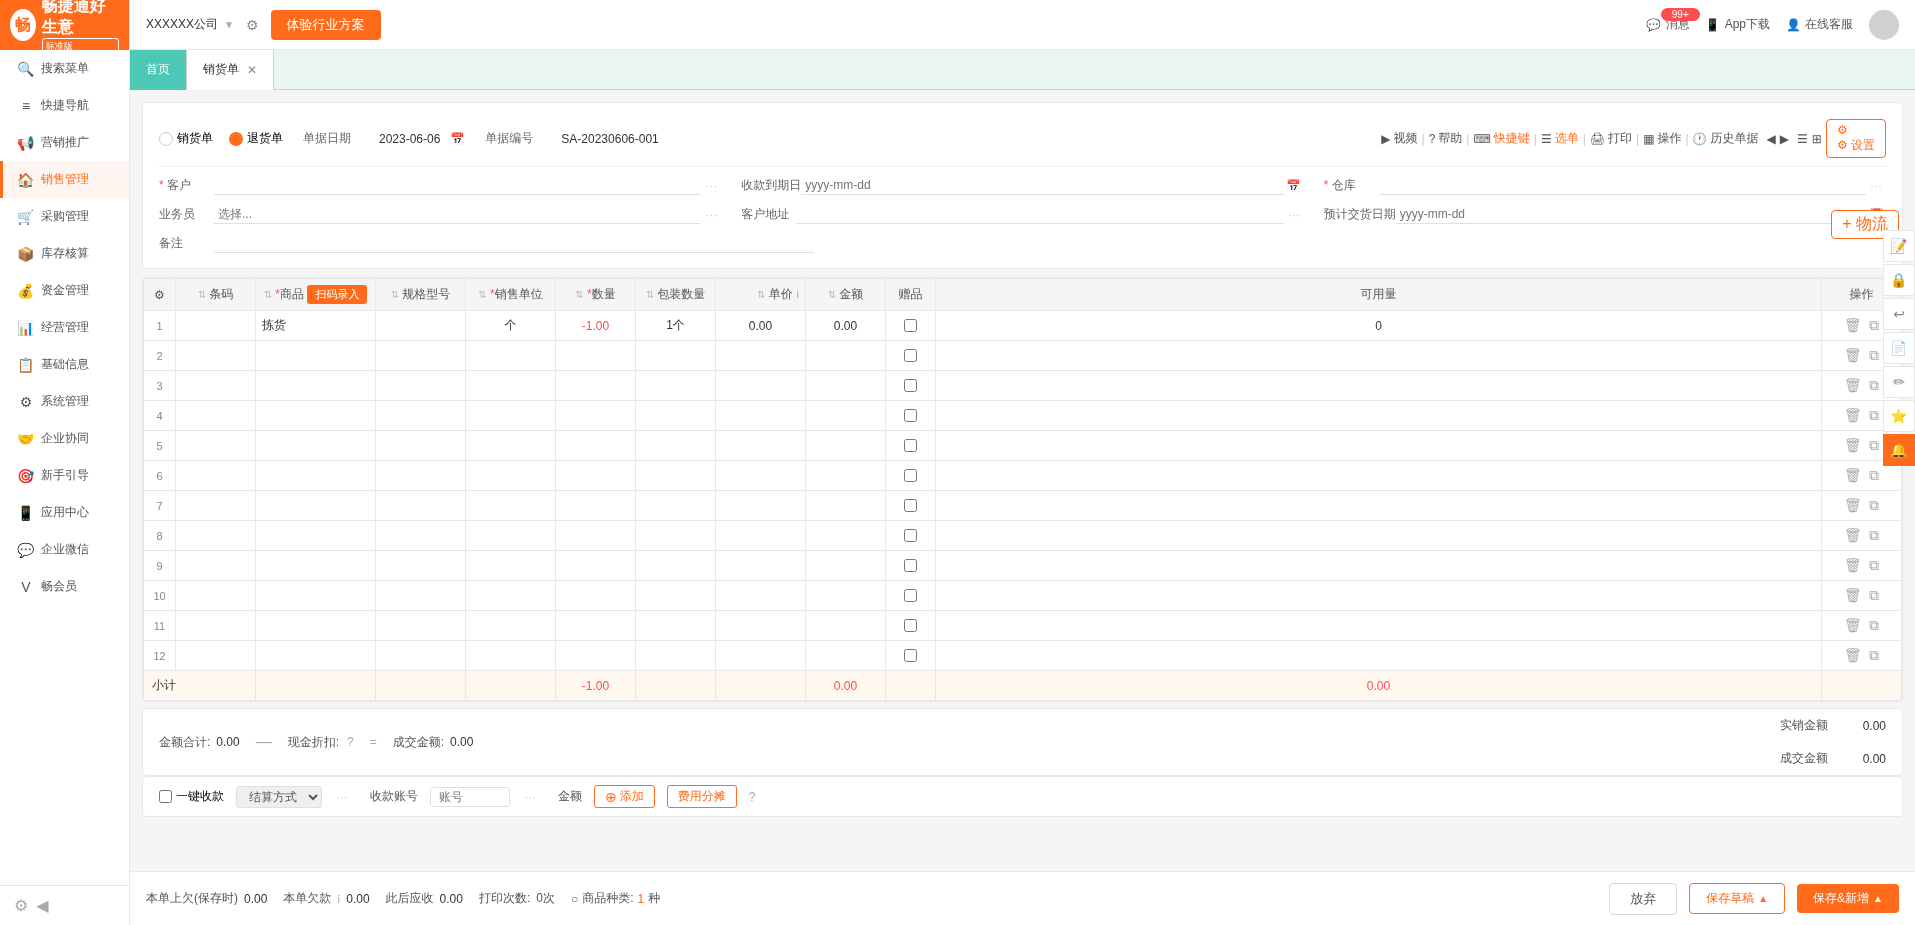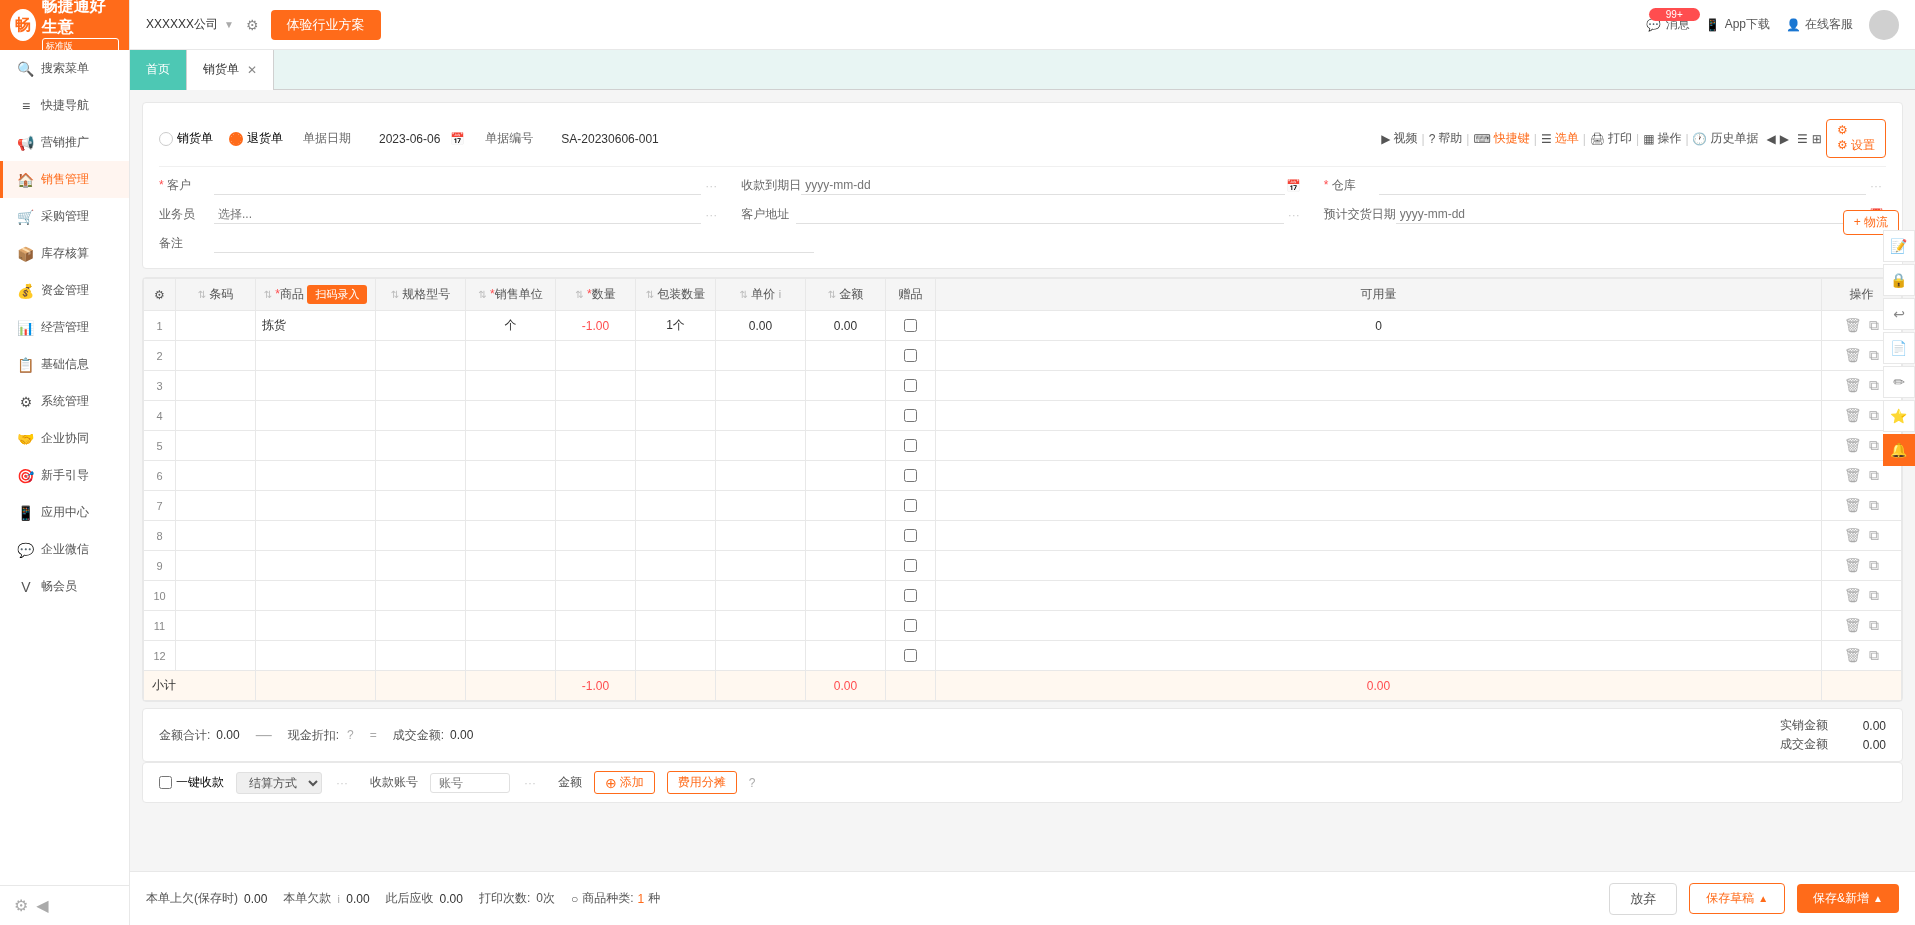--- a/index.html
+++ b/index.html
@@ -21,21 +21,21 @@
     .main { flex: 1; display: flex; flex-direction: column; height: 925px; }
 
     
     .topbar { height: 50px; background: #fff; display: flex; align-items: center; padding: 0 16px; border-bottom: 1px solid #e8e8e8; gap: 12px; }
     .topbar-company { display: flex; align-items: center; gap: 6px; font-size: 13px; font-weight: 500; color: #333; }
     .topbar-company-arrow { color: #aaa; font-size: 10px; }
     .topbar-gear { color: #888; font-size: 14px; cursor: pointer; }
     .topbar-btn { background: #ff6b1a; color: #fff; border: none; padding: 6px 16px; border-radius: 4px; cursor: pointer; font-size: 13px; }
     .topbar-right { margin-left: auto; display: flex; align-items: center; gap: 16px; }
     .topbar-msg { display: flex; align-items: center; gap: 4px; cursor: pointer; color: #555; font-size: 12px; position: relative; }
-    .badge { background: #ff4d4f; color: #fff; border-radius: 10px; padding: 1px 17px; font-size: 10px; position: absolute; top: -8px; right: -10px; }
+    .badge { background: #ff4d4f; color: #fff; border-radius: 10px; padding: 1px 11px; font-size: 10px; position: absolute; top: -8px; right: -10px; }
     .topbar-app { display: flex; align-items: center; gap: 4px; cursor: pointer; color: #555; font-size: 12px; }
     .topbar-service { display: flex; align-items: center; gap: 4px; cursor: pointer; color: #555; font-size: 12px; }
     .topbar-avatar { width: 30px; height: 30px; background: #d0d0d0; border-radius: 50%; cursor: pointer; }
 
     
     .tabbar { height: 40px; background: #e8f5f3; display: flex; align-items: center; padding: 0 0; border-bottom: 1px solid #d0d0d0; }
     .tab { padding: 0 16px; height: 40px; display: flex; align-items: center; cursor: pointer; font-size: 13px; color: #333; border-right: 1px solid #d0d0d0; }
     .tab.home { background: #4dc8b4; color: #fff; }
     .tab.active { background: #fff; color: #333; }
     .tab-close { margin-left: 8px; color: #888; font-size: 12px; }
@@ -43,21 +43,21 @@
     
     .content { flex: 1; background: #f5f5f5; padding: 12px; overflow: auto; position: relative; }
     .radio-group { display: flex; align-items: center; gap: 16px; }
     .radio-item { display: flex; align-items: center; gap: 4px; cursor: pointer; font-size: 12px; }
     .radio-circle { width: 14px; height: 14px; border-radius: 50%; border: 1px solid #ccc; display: inline-block; }
     .radio-circle.checked { border: 2px solid #ff6b1a; background: radial-gradient(circle, #ff6b1a 5px, #fff 5px); }
     .date-field { display: flex; align-items: center; gap: 6px; font-size: 12px; }
     .date-value { color: #333; font-weight: 500; }
     .doc-field { display: flex; align-items: center; gap: 6px; font-size: 12px; }
     .btn-shezhi { background: #fff; border: 1px solid #ff6b1a; color: #ff6b1a; padding: 3px 10px; border-radius: 4px; cursor: pointer; font-size: 12px; }
-    .btn-wuliu { background: #fff; border: 1px solid #ff6b1a; color: #ff6b1a; padding: 3px 10px; border-radius: 4px; cursor: pointer; font-size: 12px; }
+    .btn-wuliu { background: #fff; border: 1px solid #ff6b1a; color: #ff6b1a; padding: 3px 10px; border-radius: 4px; cursor: pointer; font-size: 16px; }
     .field-label { color: #666; min-width: 70px; font-size: 12px; }
     .field-icon { color: #aaa; font-size: 12px; cursor: pointer; margin-left: 4px; }
 
     
     .table-section { background: #fff; border: 1px solid #e8e8e8; border-radius: 4px; }
 
     table { width: 100%; border-collapse: collapse; }
     th { background: #f5f5f5; border: 1px solid #e8e8e8; padding: 6px 6px; font-size: 12px; font-weight: 500; color: #555; white-space: nowrap; text-align: center; }
     td { border: 1px solid #e8e8e8; padding: 5px 6px; font-size: 12px; color: #333; text-align: center; height: 30px; }
     td.number { color: #ff4d4f; }
@@ -76,21 +76,21 @@
     .calc-result { color: #333; font-weight: 500; }
 
     
     .payment-row { background: #fff; border: 1px solid #e8e8e8; border-radius: 4px; padding: 8px 16px; margin-top: 4px; display: flex; align-items: center; gap: 12px; }
     .pay-checkbox { display: flex; align-items: center; gap: 4px; font-size: 12px; }
     .pay-select { border: 1px solid #e0e0e0; border-radius: 3px; padding: 2px 8px; font-size: 12px; color: #555; }
     .pay-input { border: 1px solid #e0e0e0; border-radius: 3px; padding: 2px 8px; font-size: 12px; width: 80px; }
     .pay-add-btn { background: none; border: 1px solid #ff6b1a; color: #ff6b1a; border-radius: 3px; padding: 2px 10px; font-size: 12px; cursor: pointer; display: flex; align-items: center; gap: 3px; }
     .pay-feeplit-btn { background: none; border: 1px solid #ff6b1a; color: #ff6b1a; border-radius: 3px; padding: 2px 10px; font-size: 12px; cursor: pointer; }
     .pay-help { color: #aaa; cursor: pointer; }
-    .summary-right { margin-left: auto; display: flex; flex-direction: column; gap: 2px; font-size: 12px; color: #555; text-align: right; }
+    .summary-right { margin-left: auto; display: flex; flex-direction: column; gap: 16px; font-size: 12px; color: #555; text-align: right; }
     .summary-right .s-row { display: flex; align-items: center; gap: 8px; justify-content: flex-end; }
     .summary-right .s-val { font-weight: 500; color: #333; min-width: 50px; text-align: right; }
 
     
     .bottom-bar { height: 54px; background: #fff; border-top: 1px solid #e8e8e8; display: flex; align-items: center; padding: 0 16px; gap: 16px; }
     .bottom-stat { display: flex; align-items: center; gap: 6px; font-size: 12px; color: #555; }
     .bottom-stat-val { color: #333; font-weight: 500; }
     .bottom-actions { margin-left: auto; display: flex; align-items: center; gap: 12px; justify-content: flex-end; }
     .btn-abandon { background: #fff; border: 1px solid #d9d9d9; color: #555; padding: 6px 20px; border-radius: 4px; cursor: pointer; font-size: 13px; }
     .btn-save-draft { background: #fff; border: 1px solid #ff6b1a; color: #ff6b1a; padding: 6px 16px; border-radius: 4px; cursor: pointer; font-size: 13px; display: flex; align-items: center; gap: 4px; }
@@ -381,21 +381,21 @@
               <span style="color:#ff4d4f;">*</span>销售单位
             </th>
             <th style="width:80px;">
               <span class="col-sort">⇅</span>
               <span style="color:#ff4d4f;">*</span>数量
             </th>
             <th style="width:80px;">
               <span class="col-sort">⇅</span>
               包装数量
             </th>
-            <th style="width:90px;">
+            <th style="width:90px;text-align:right;">
               <span class="col-sort">⇅</span>
               单价
               <span style="color:#aaa;font-size:11px;">ℹ</span>
             </th>
             <th style="width:80px;">
               <span class="col-sort">⇅</span>
               金额
             </th>
             <th style="width:50px;">赠品</th>
             <th style="flex:1;min-width:200px;">可用量</th>

